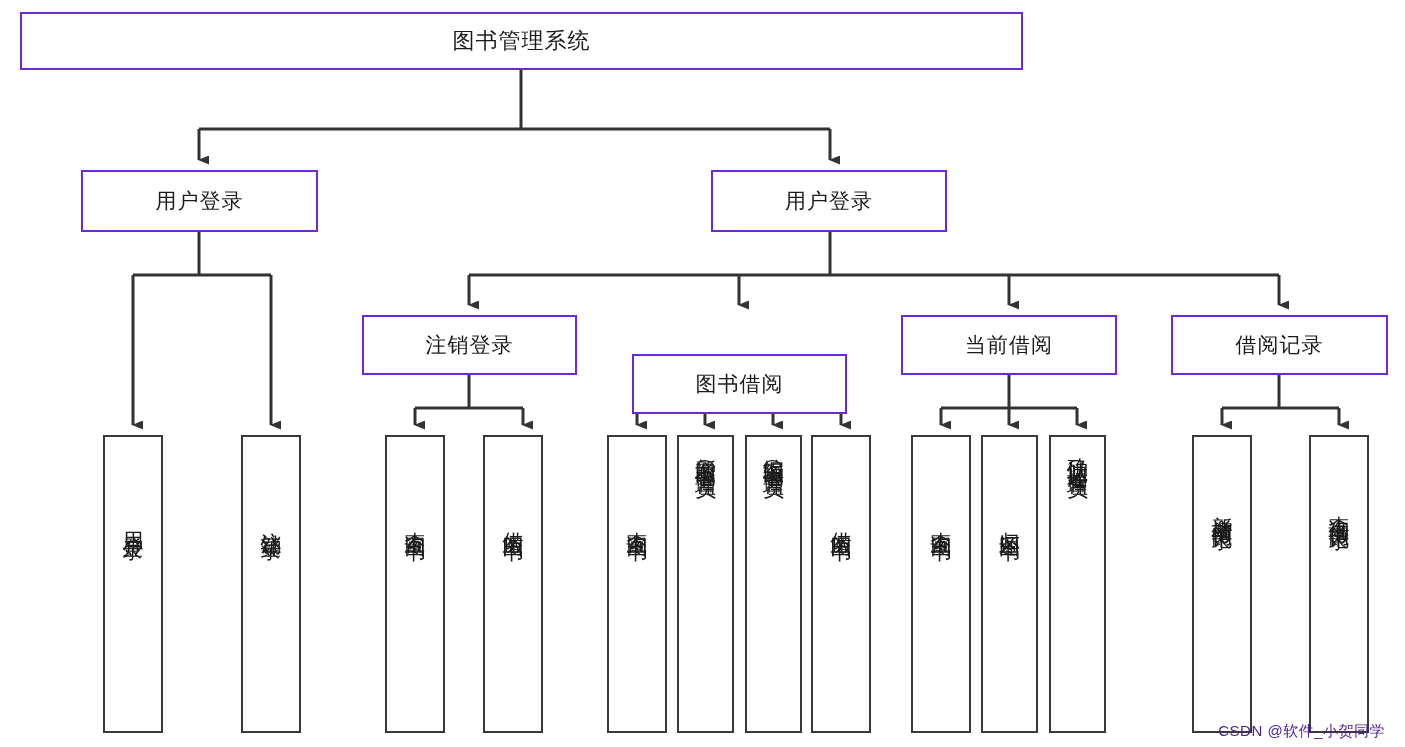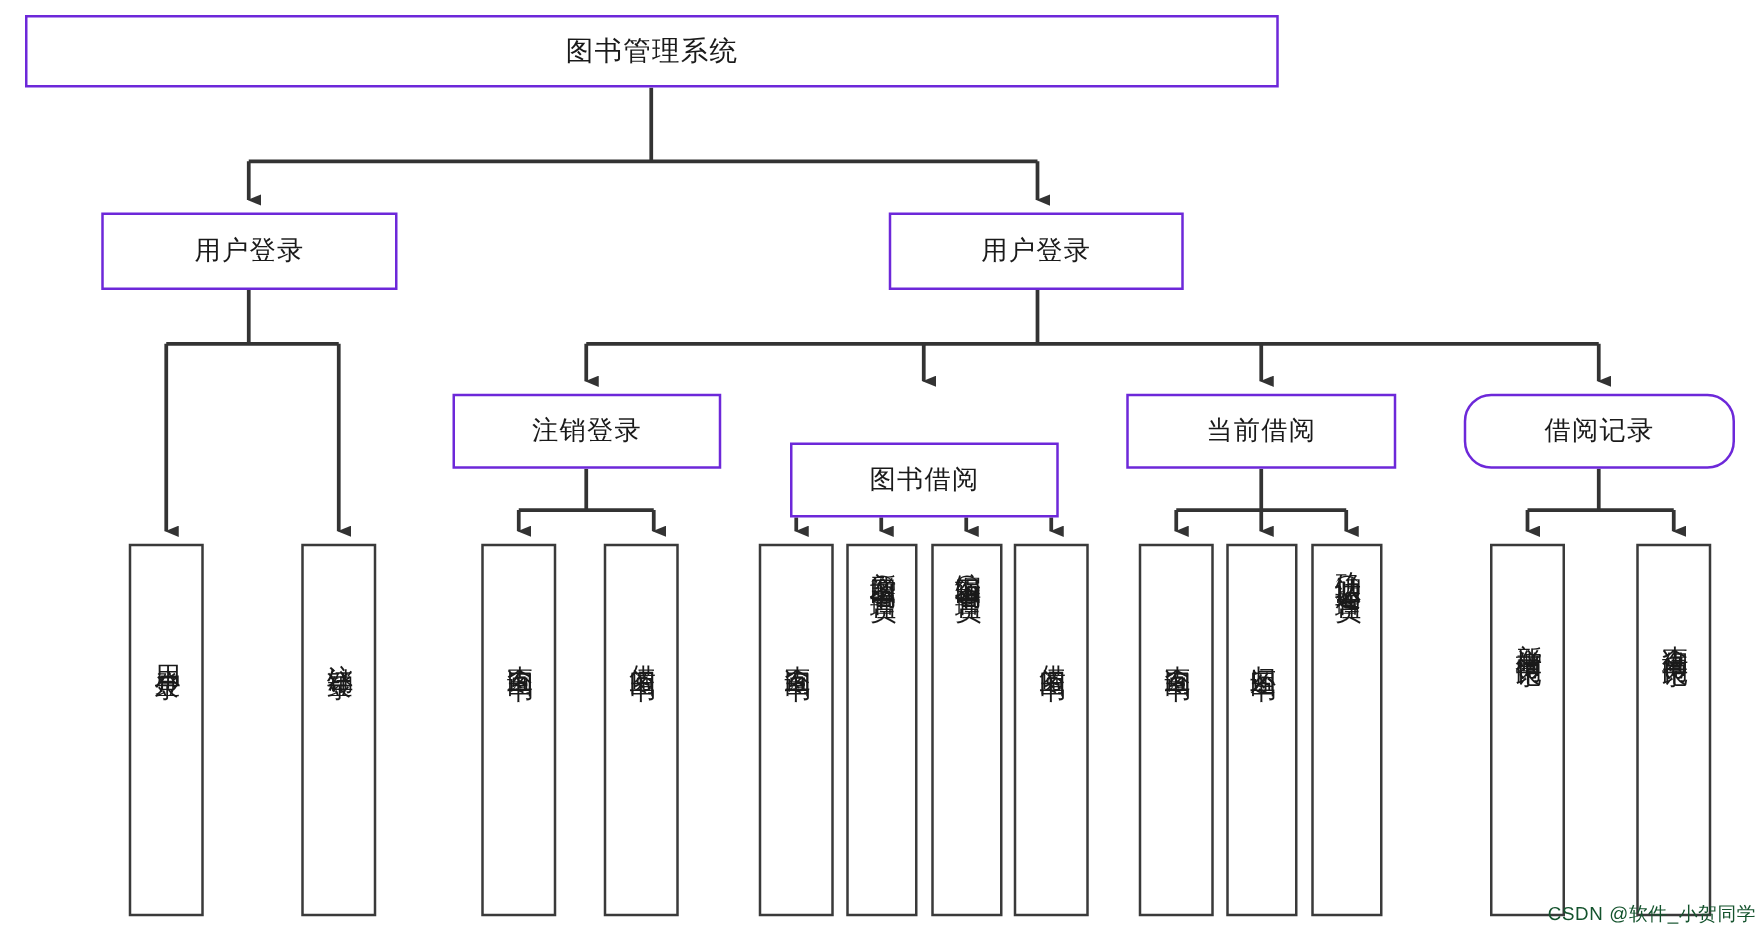--- a/index.html
+++ b/index.html
@@ -12,21 +12,21 @@
   .node .lbl{font-size:21px;line-height:1.25;letter-spacing:1px;white-space:nowrap;}
   .node.root .lbl{font-size:22px;}
   .leaf{position:absolute;box-sizing:border-box;background:#ffffff;
         border:2px solid #3a3a3a;display:flex;align-items:flex-start;justify-content:center;}
   .leaf .vlbl{writing-mode:vertical-rl;text-orientation:upright;
        font-size:21px;line-height:1.05;letter-spacing:3px;white-space:nowrap;
        padding-top:6px;}
   .leaf.tall .vlbl{padding-top:4px;}
   .leaf.mid .vlbl{padding-top:78px;}
   .leaf.midlow .vlbl{padding-top:62px;}
-  .watermark{position:absolute;right:0;bottom:6px;font-size:15px;color:#14532d;
+  .watermark{position:absolute;right:20px;bottom:6px;font-size:15px;color:#4c1d95;
       letter-spacing:0.5px;white-space:nowrap;}
 </style>
 </head>
 <body>
 
 <div id="canvas">
 
   <svg class="edges" viewBox="0 0 1405 747" xmlns="http://www.w3.org/2000/svg">
     <defs>
       <marker id="ah" markerWidth="9" markerHeight="11" refX="4.5" refY="10" orient="auto" markerUnits="userSpaceOnUse">
@@ -90,21 +90,21 @@
 
   <div class="node" style="left:362px;top:315px;width:215px;height:60px;">
     <span class="lbl">注销登录</span>
   </div>
   <div class="node" style="left:632px;top:315px;width:215px;height:60px;margin-top:39px;">
     <span class="lbl">图书借阅</span>
   </div>
   <div class="node" style="left:901px;top:315px;width:216px;height:60px;">
     <span class="lbl">当前借阅</span>
   </div>
-  <div class="node" style="left:1171px;top:315px;width:217px;height:60px;border-radius:22px;">
+  <div class="node" style="left:1171px;top:315px;width:217px;height:60px;">
     <span class="lbl">借阅记录</span>
   </div>
 
   <div class="leaf mid" style="left:103px;top:435px;width:60px;height:298px;">
     <span class="vlbl">用户登录</span>
   </div>
   <div class="leaf mid" style="left:241px;top:435px;width:60px;height:298px;">
     <span class="vlbl">注销登录</span>
   </div>
 

